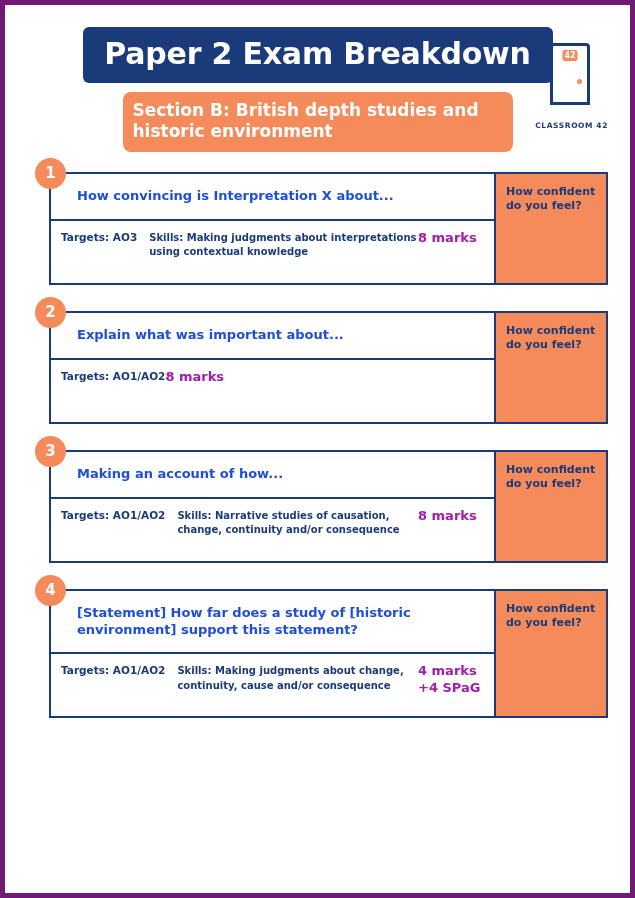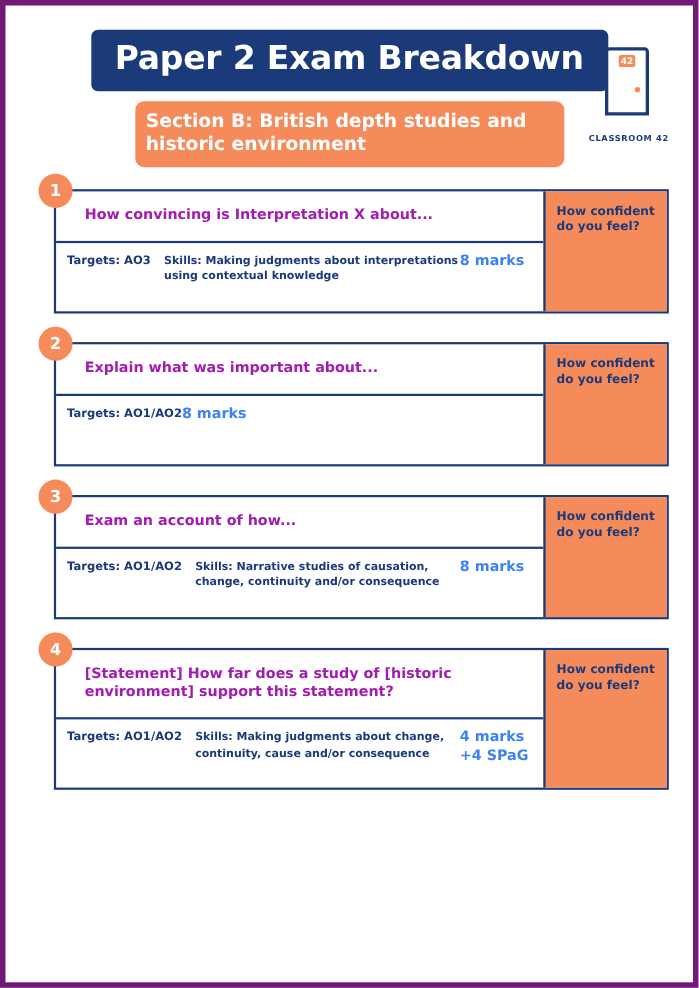--- a/index.html
+++ b/index.html
@@ -147,21 +147,21 @@
     box-sizing: border-box;
   }
   .qmain {
     flex: 1 1 auto;
   }
   .qhead {
     border-bottom: 2px solid #1b3a7a;
     padding: 14px 12px 14px 26px;
     font-size: 13px;
     font-weight: bold;
-    color: #a21caf;
+    color: #1d4ed8;
     line-height: 1.3;
     min-height: 22px;
     box-sizing: border-box;
     display: flex;
     align-items: center;
   }
   .qbody {
     display: flex;
     padding: 9px 8px 12px 10px;
     box-sizing: border-box;
@@ -179,21 +179,21 @@
     font-weight: bold;
     color: #1b3a7a;
     line-height: 1.45;
     margin-left: 12px;
     flex: 1 1 auto;
     padding-top: 1px;
   }
   .marks {
     font-size: 13px;
     font-weight: bold;
-    color: #3b82f6;
+    color: #a21caf;
     text-align: left;
     white-space: nowrap;
     line-height: 1.25;
     padding-top: 0px;
     min-width: 68px;
   }
   .marks .spag {
     display: block;
   }
   .confidence {
@@ -264,21 +264,21 @@
           </div>
         </div>
         <div class="confidence">How confident do you feel?</div>
       </div>
     </div>
 
     <div class="qblock">
       <div class="qbadge">3</div>
       <div class="qbox">
         <div class="qmain">
-          <div class="qhead">Exam an account of how...</div>
+          <div class="qhead">Making an account of how...</div>
           <div class="qbody">
             <div class="targets">Targets: AO1/AO2</div>
             <div class="skills">Skills: Narrative studies of causation, change, continuity and/or consequence</div>
             <div class="marks">
               <span>8 marks</span>
             </div>
           </div>
         </div>
         <div class="confidence">How confident do you feel?</div>
       </div>

